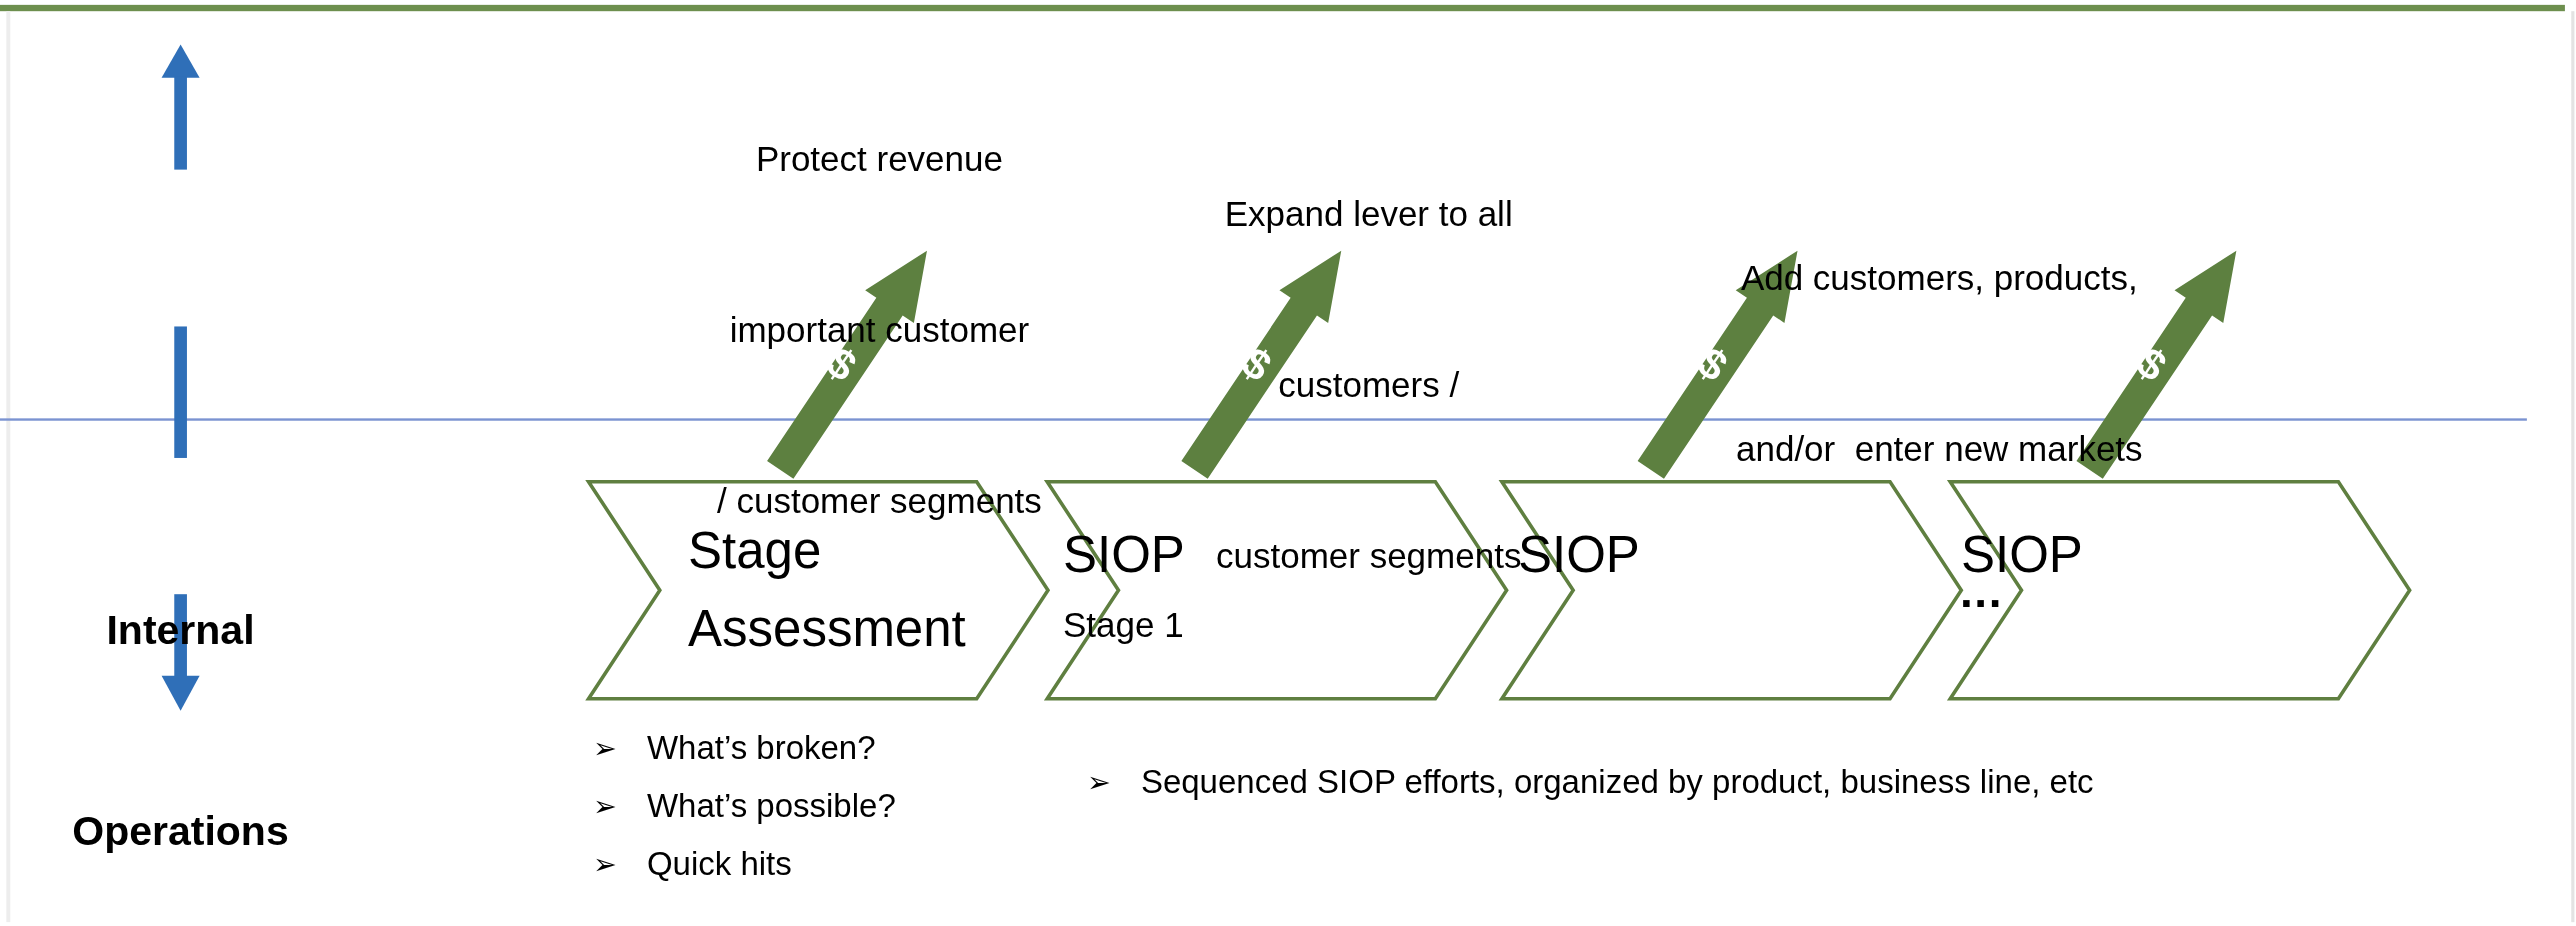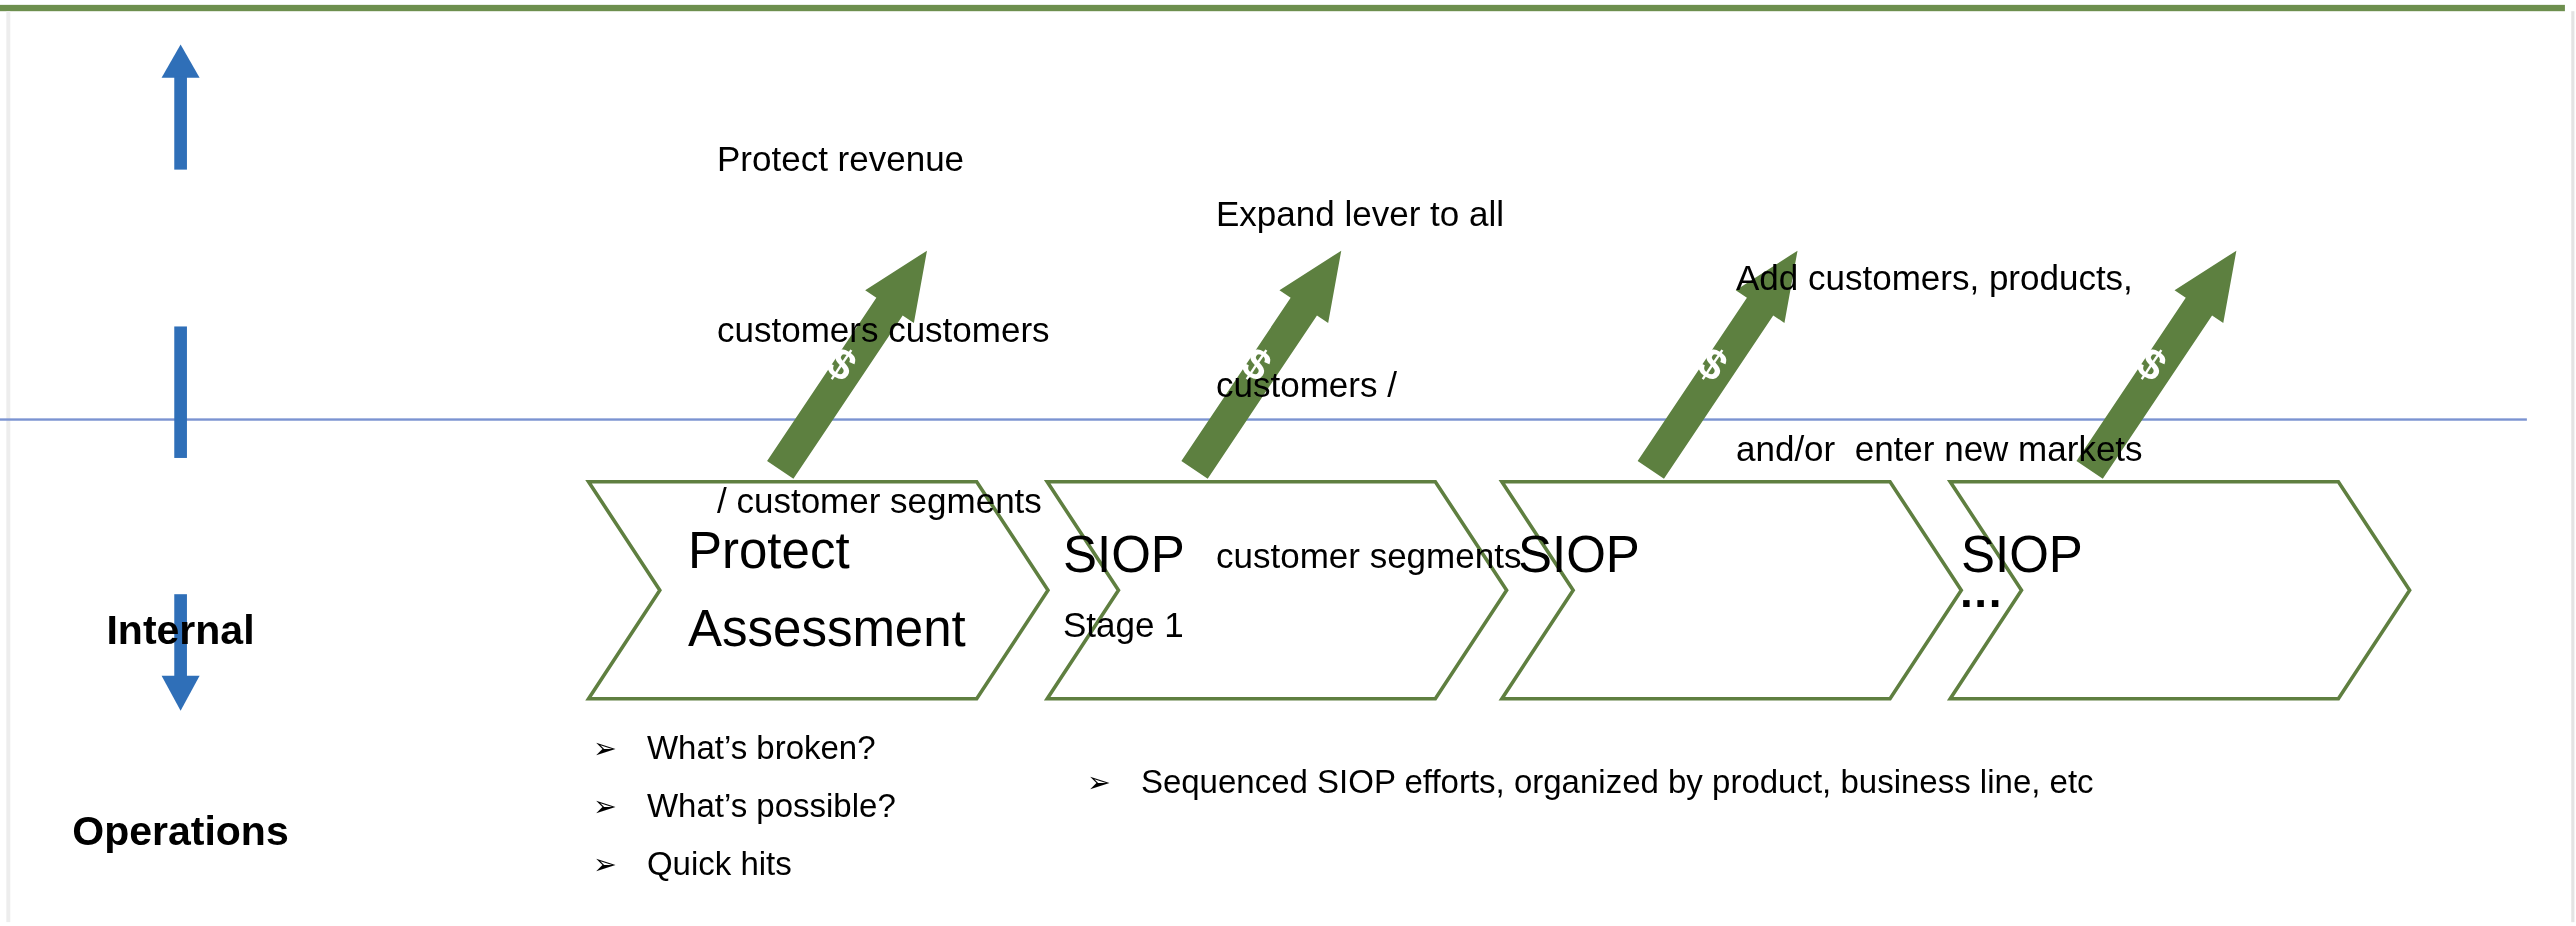--- a/index.html
+++ b/index.html
@@ -5,21 +5,21 @@
   html,body{margin:0;padding:0;background:#ffffff;}
   .canvas{
     position:relative;
     width:2576px;height:927px;
     background:#ffffff;
     overflow:hidden;
     font-family:"Liberation Sans","DejaVu Sans",sans-serif;
     color:#000000;
   }
   .shapes{position:absolute;left:0;top:0;width:2576px;height:927px;}
-  .txt{position:absolute;white-space:pre-wrap;}
+  .txt{position:absolute;white-space:pre-wrap;text-align:center;}
 
   
   .axis-label{
     width:317px;text-align:center;
     font-weight:bold;font-size:41px;line-height:67px;
   }
   #market-facing{left:22px;top:195px;}
   #internal-operations{left:22px;top:463px;}
 
   
@@ -109,35 +109,35 @@
     </g>
   </svg>
 
   <div class="txt axis-label" id="internal-operations">
     <div>Internal</div>
     <div>Operations</div>
   </div>
 
   <div class="txt annotation" id="annotation-1">
     <div>Protect revenue</div>
-    <div>customers customers</div>
+    <div>important customer</div>
     <div>/ customer segments</div>
   </div>
   <div class="txt annotation" id="annotation-2">
     <div>Expand lever to all</div>
     <div>customers /</div>
     <div>customer segments</div>
   </div>
   <div class="txt annotation" id="annotation-3">
     <div>Add customers, products,</div>
     <div>and/or  enter new markets</div>
   </div>
 
   <div class="stage-label assessment" id="stage-1-label">
-    <div>Protect</div>
+    <div>Stage</div>
     <div>Assessment</div>
   </div>
   <div class="stage-label centered" id="stage-2-label">
     <span class="stage-title">SIOP</span>
     <span class="stage-subtitle">Stage 1</span>
   </div>
   <div class="stage-label centered" id="stage-3-label">
     <span class="stage-title">SIOP</span>
   </div>
   <div class="stage-label centered" id="stage-4-label">

